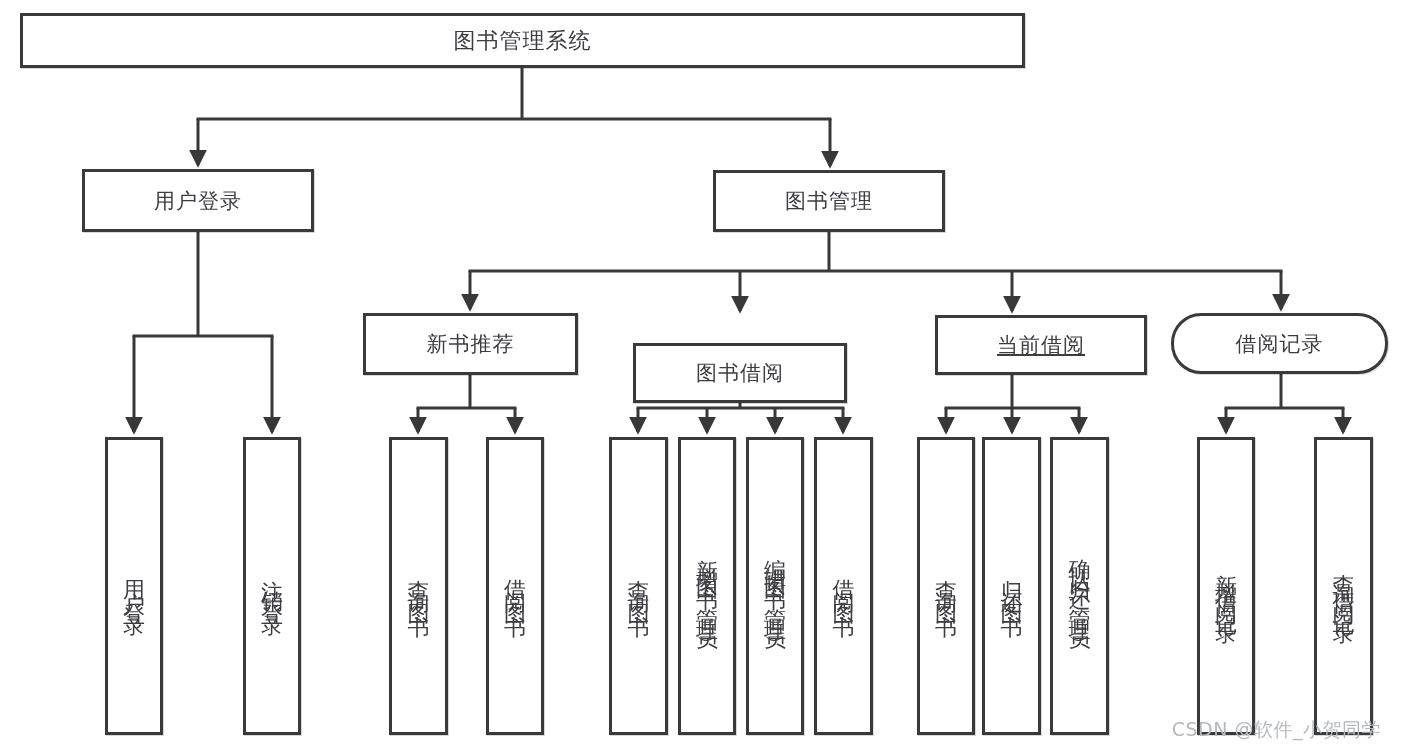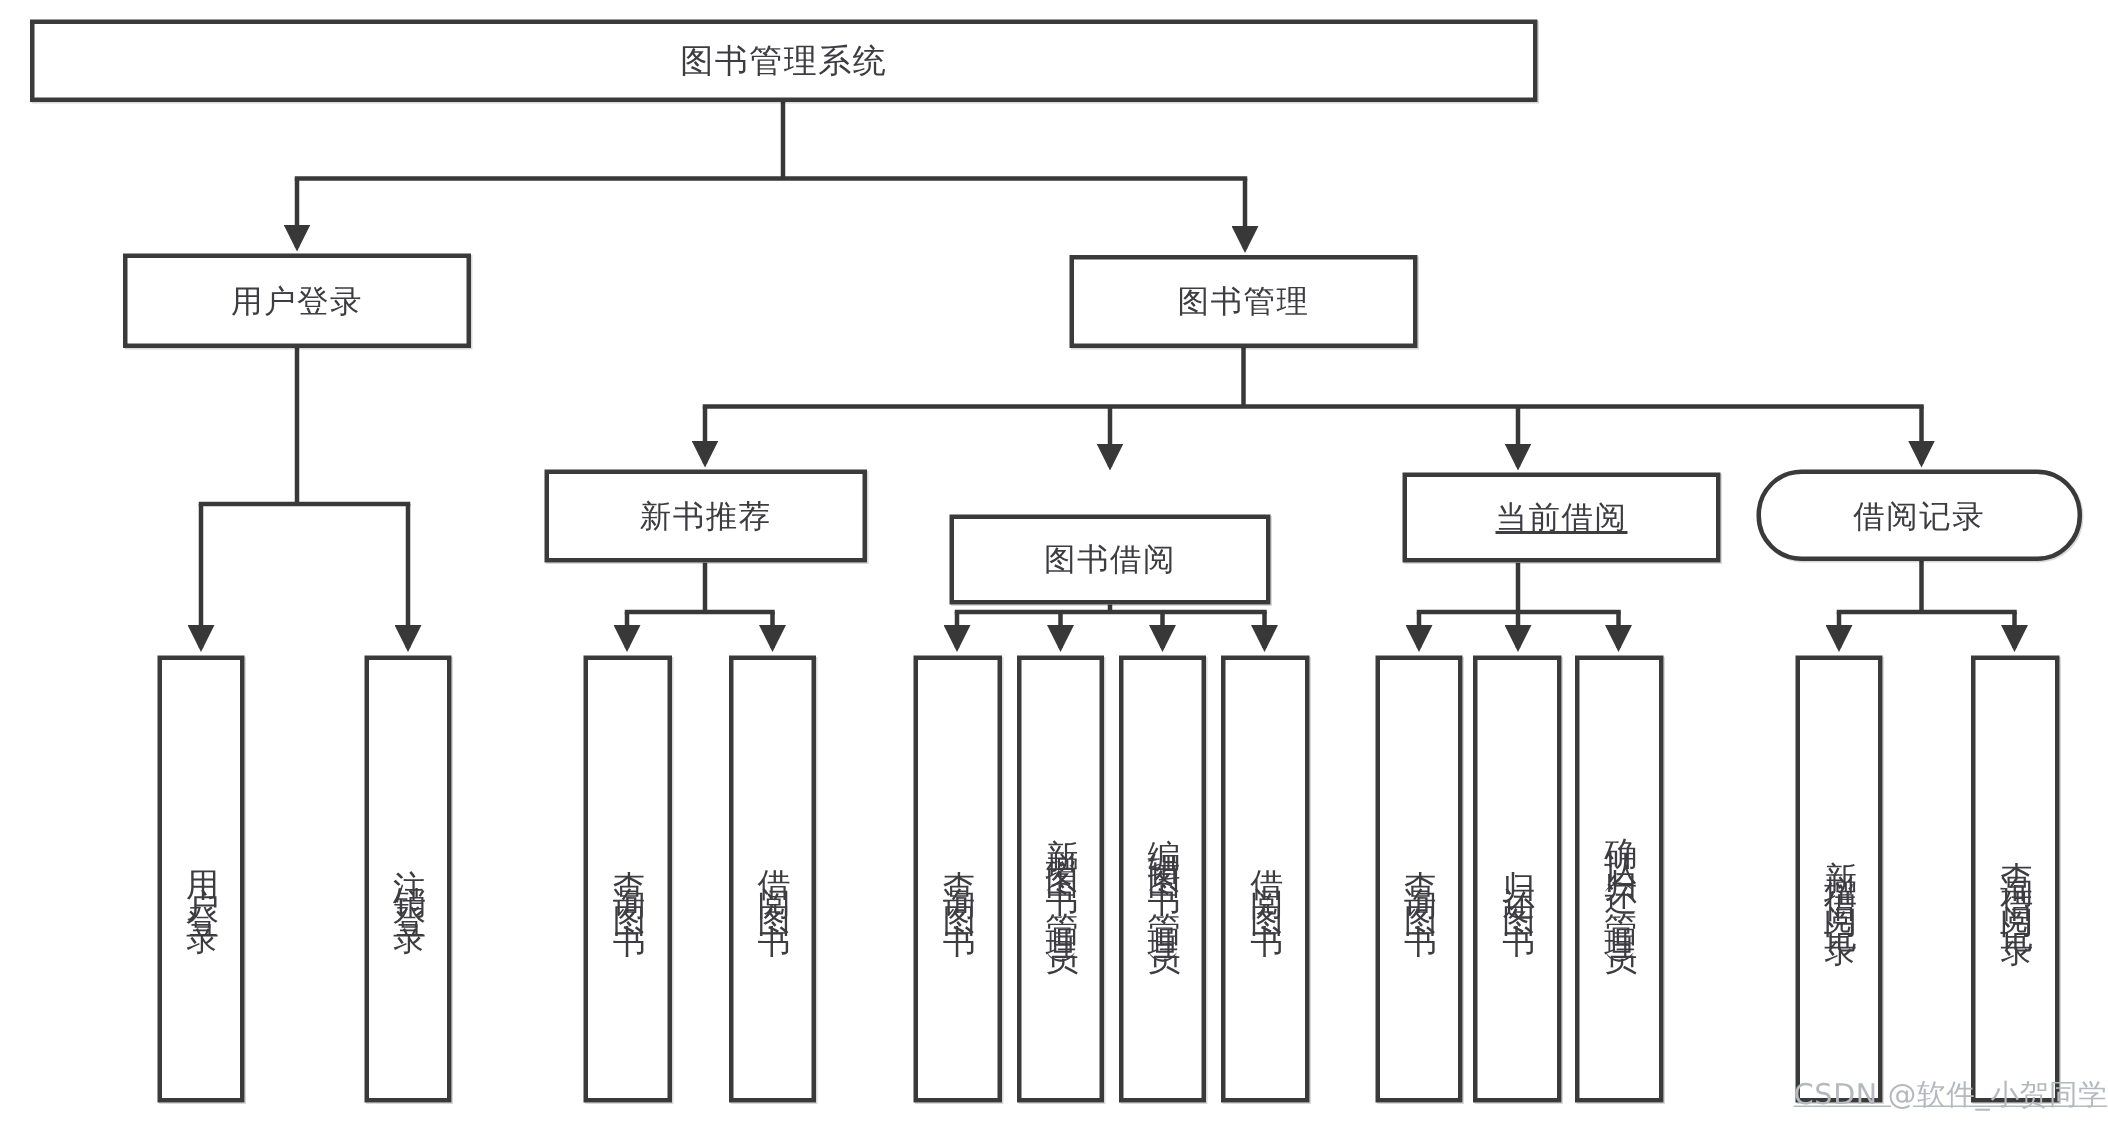--- a/index.html
+++ b/index.html
@@ -35,25 +35,24 @@
     writing-mode:vertical-rl;
     font-size:22px;
     letter-spacing:12px;
     color:#3c3c41;
     line-height:1;
     white-space:nowrap;
   }
   .vbox.long .vtext{letter-spacing:10px;}
   #watermark{
     position:absolute;
-    right:0;bottom:4px;
+    right:24px;bottom:4px;
     font-size:19px;
     color:#b5b9bf;
     letter-spacing:0.5px;
-    text-decoration:underline;
   }
 </style>
 </head>
 <body>
 
 <div id="stage">
 
   <svg id="connectors" viewBox="0 0 1405 747" xmlns="http://www.w3.org/2000/svg">
     <defs>
       <marker id="arw" viewBox="0 0 10 10" refX="8.5" refY="5" markerWidth="6" markerHeight="6" orient="auto">

